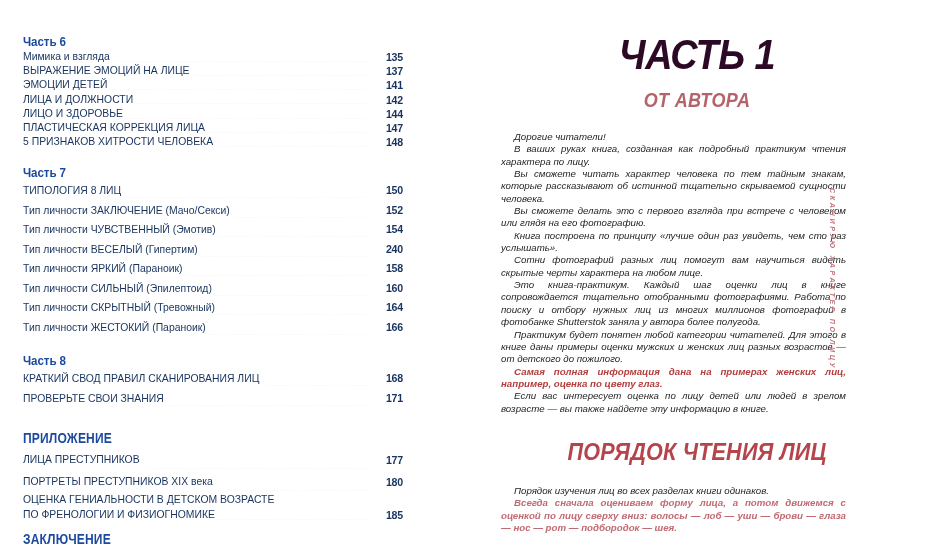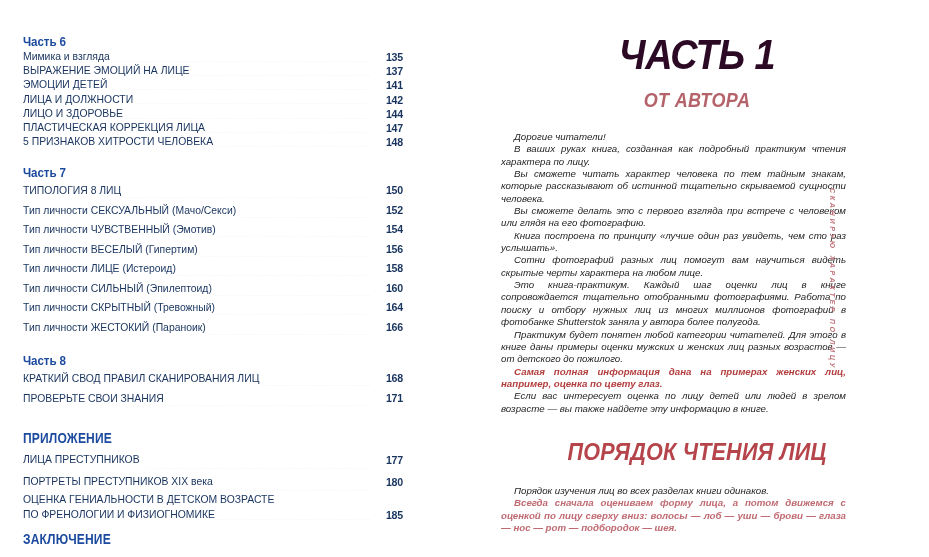--- a/index.html
+++ b/index.html
@@ -202,36 +202,36 @@
       </div>
 
       <div class="part-head spaced">Часть 7</div>
 
       <div class="toc-row loose">
         <span class="toc-label">ТИПОЛОГИЯ 8 ЛИЦ</span>
         <span class="leader"></span>
         <span class="toc-page">150</span>
       </div>
       <div class="toc-row loose">
-        <span class="toc-label">Тип личности СЕКСУАЛЬНЫЙ (Мачо/Секси)</span>
+        <span class="toc-label">Тип личности ЗАКЛЮЧЕНИЕ (Мачо/Секси)</span>
         <span class="leader"></span>
         <span class="toc-page">152</span>
       </div>
       <div class="toc-row loose">
         <span class="toc-label">Тип личности ЧУВСТВЕННЫЙ (Эмотив)</span>
         <span class="leader nogap"></span>
         <span class="toc-page">154</span>
       </div>
       <div class="toc-row loose">
         <span class="toc-label">Тип личности ВЕСЕЛЫЙ (Гипертим)</span>
         <span class="leader"></span>
-        <span class="toc-page">156</span>
-      </div>
-      <div class="toc-row loose">
-        <span class="toc-label">Тип личности ЛИЦЕ (Истероид)</span>
+        <span class="toc-page">240</span>
+      </div>
+      <div class="toc-row loose">
+        <span class="toc-label">Тип личности ЯРКИЙ (Параноик)</span>
         <span class="leader nogap"></span>
         <span class="toc-page">158</span>
       </div>
       <div class="toc-row loose">
         <span class="toc-label">Тип личности СИЛЬНЫЙ (Эпилептоид)</span>
         <span class="leader"></span>
         <span class="toc-page">160</span>
       </div>
       <div class="toc-row loose">
         <span class="toc-label">Тип личности СКРЫТНЫЙ (Тревожный)</span>

